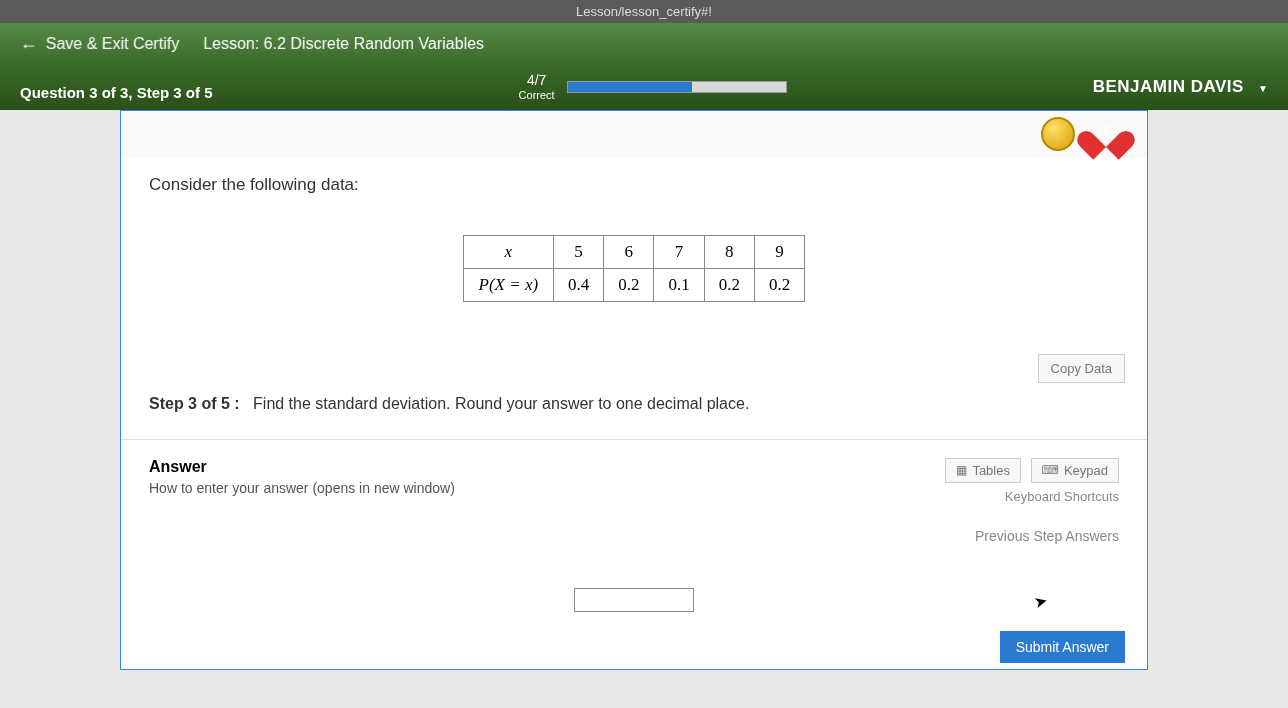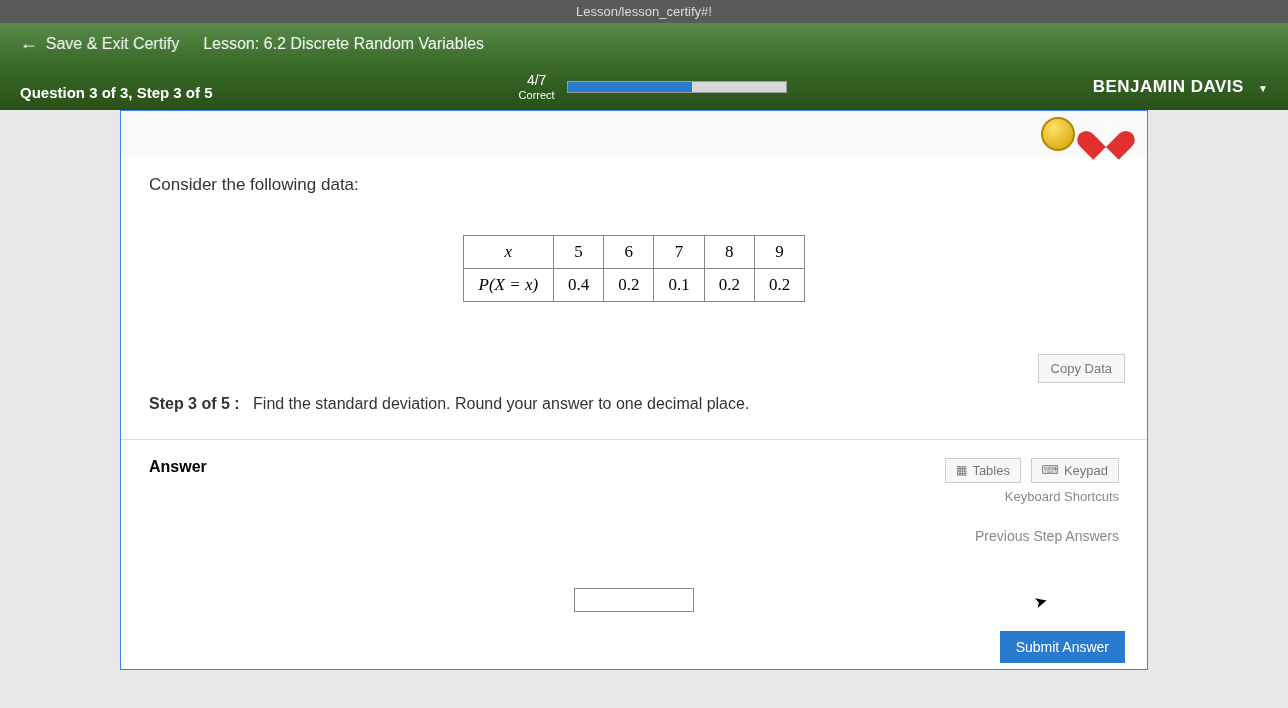--- a/index.html
+++ b/index.html
@@ -219,20 +219,21 @@
     <b>Step 3 of 5 :</b>
     <span>&nbsp;</span>
     <span>Find the standard deviation. Round your answer to one decimal place.</span>
   </div>
 
   <div class="divider"></div>
 
   <div class="answer-block">
     <div class="answer-left">
       <div class="answer-heading">Answer</div>
+      <div class="answer-hint">How to enter your answer (opens in new window)</div>
     </div>
     <div class="answer-right">
       <div class="tool-btns">
         <span class="tool-btn">
           <span class="tool-icon">▦</span>
           <span>Tables</span>
         </span>
         <span class="tool-btn">
           <span class="tool-icon">⌨</span>
           <span>Keypad</span>

